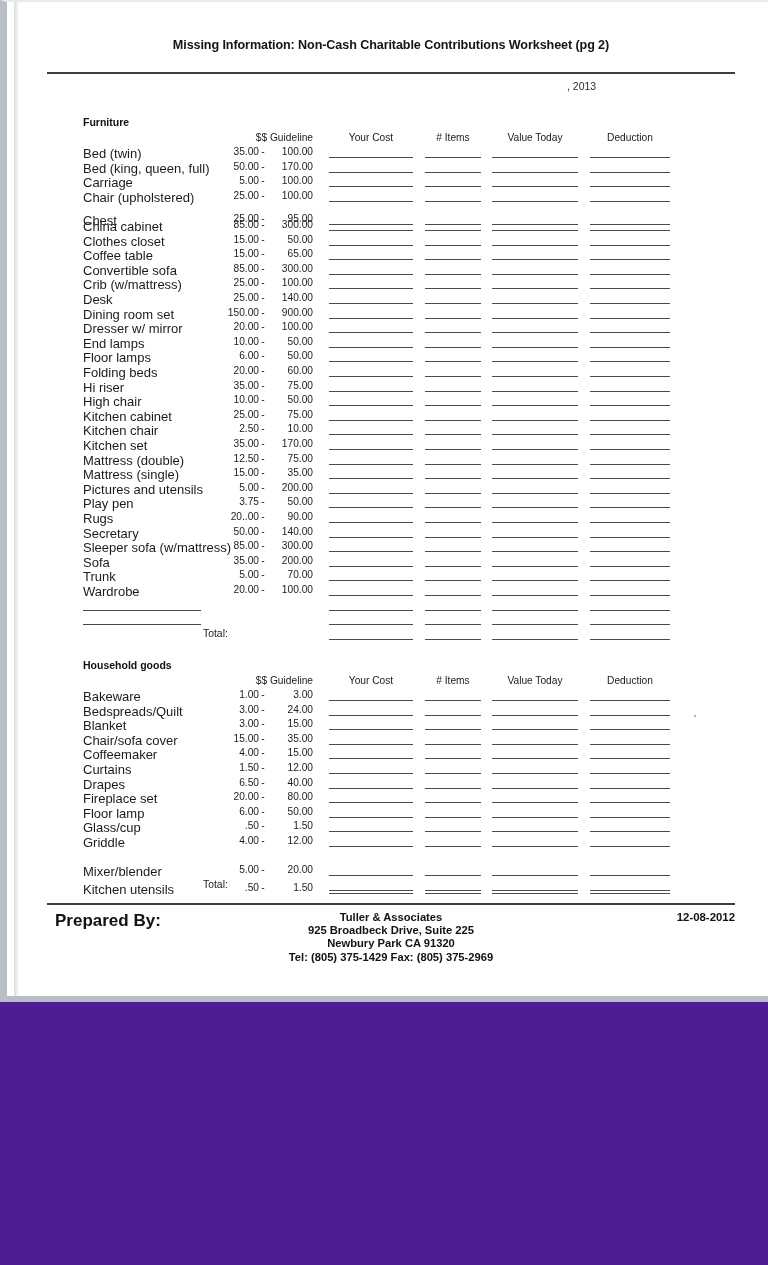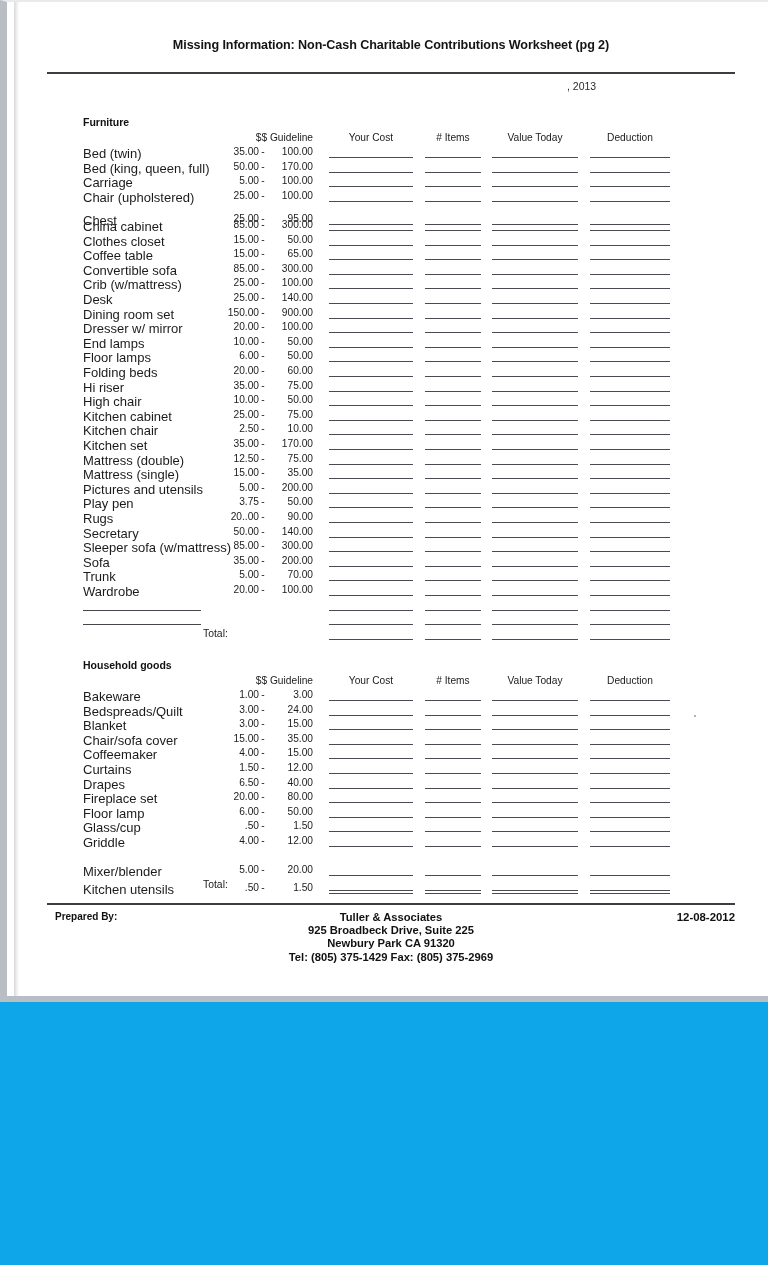--- a/index.html
+++ b/index.html
@@ -8,21 +8,21 @@
     padding: 0;
     background: #ffffff;
     width: 768px;
     height: 1265px;
     font-family: "Liberation Sans", sans-serif;
   }
   #screen {
     position: relative;
     width: 768px;
     height: 1265px;
-    background: #0ea5e9;
+    background: #4c1d95;
     overflow: hidden;
   }
   
   #page {
     position: absolute;
     left: 0;
     top: 0;
     width: 768px;
     height: 1002px;
     background: #ffffff;
@@ -170,21 +170,21 @@
     left: 40px;
     top: 901px;
     width: 688px;
     height: 0;
     border-top: 2px solid #3c3c42;
   }
   .prepared-by {
     position: absolute;
     left: 48px;
     top: 909px;
-    font-size: 10px;
+    font-size: 17px;
     font-weight: bold;
     color: #111111;
   }
   .footer-center {
     position: absolute;
     left: 0;
     top: 909px;
     width: 768px;
     text-align: center;
     font-size: 11.2px;

